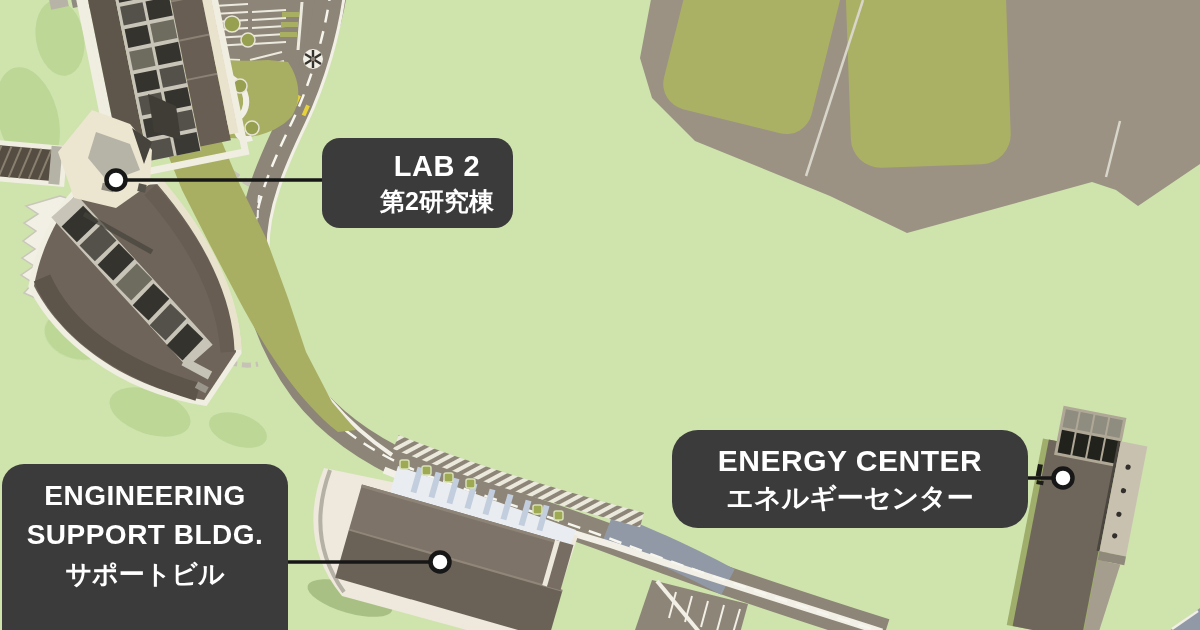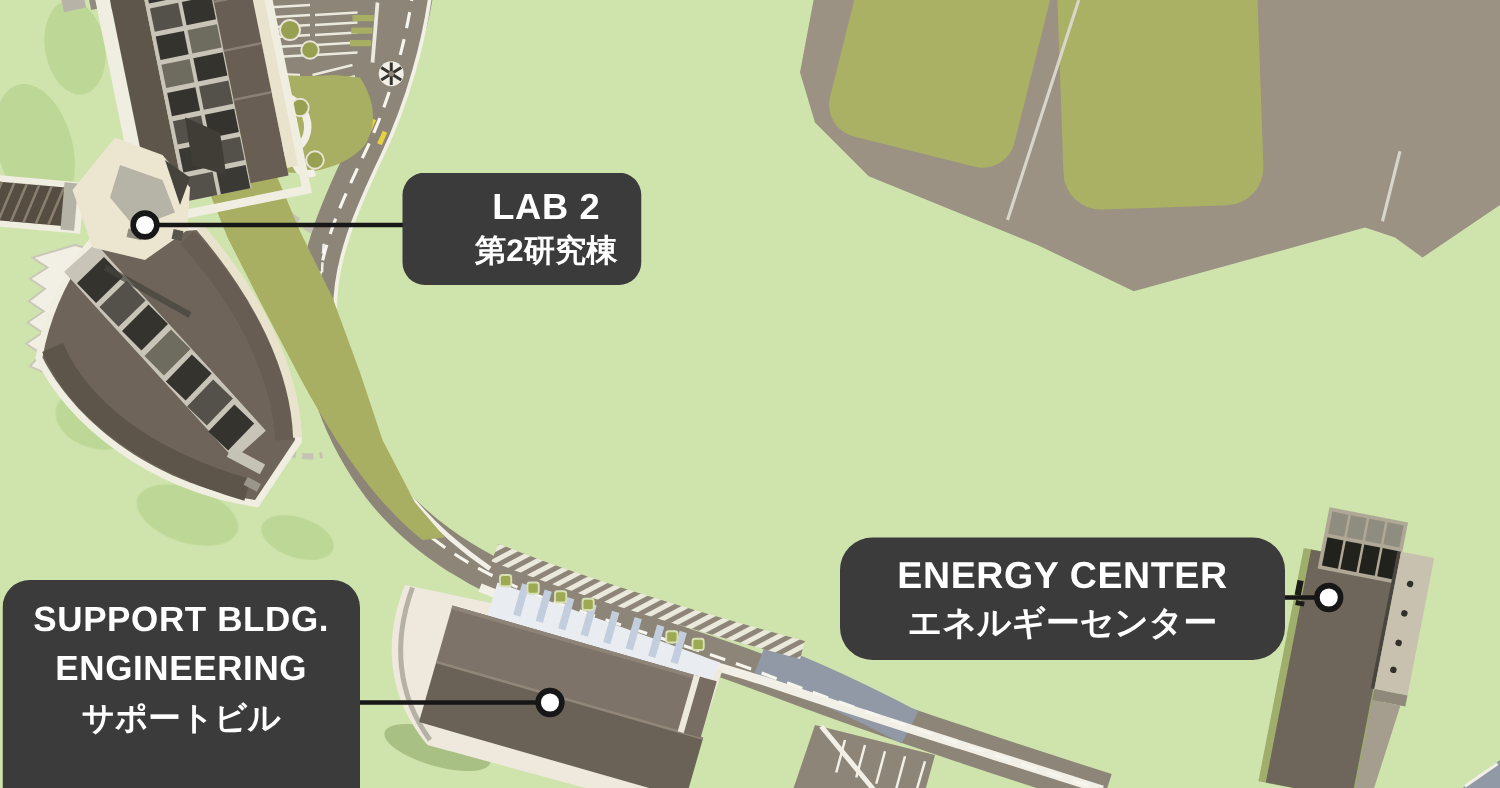--- a/index.html
+++ b/index.html
@@ -325,18 +325,18 @@
     <div class="en">LAB 2</div>
     <div class="ja">第2研究棟</div>
   </div>
 
   <div class="label-box label-energy">
     <div class="en">ENERGY CENTER</div>
     <div class="ja">エネルギーセンター</div>
   </div>
 
   <div class="label-box label-eng">
+    <div class="en">ENGINEERING</div>
     <div class="en">SUPPORT BLDG.</div>
-    <div class="en">ENGINEERING</div>
     <div class="ja">サポートビル</div>
   </div>
 
 </div>
 
 </body></html>

